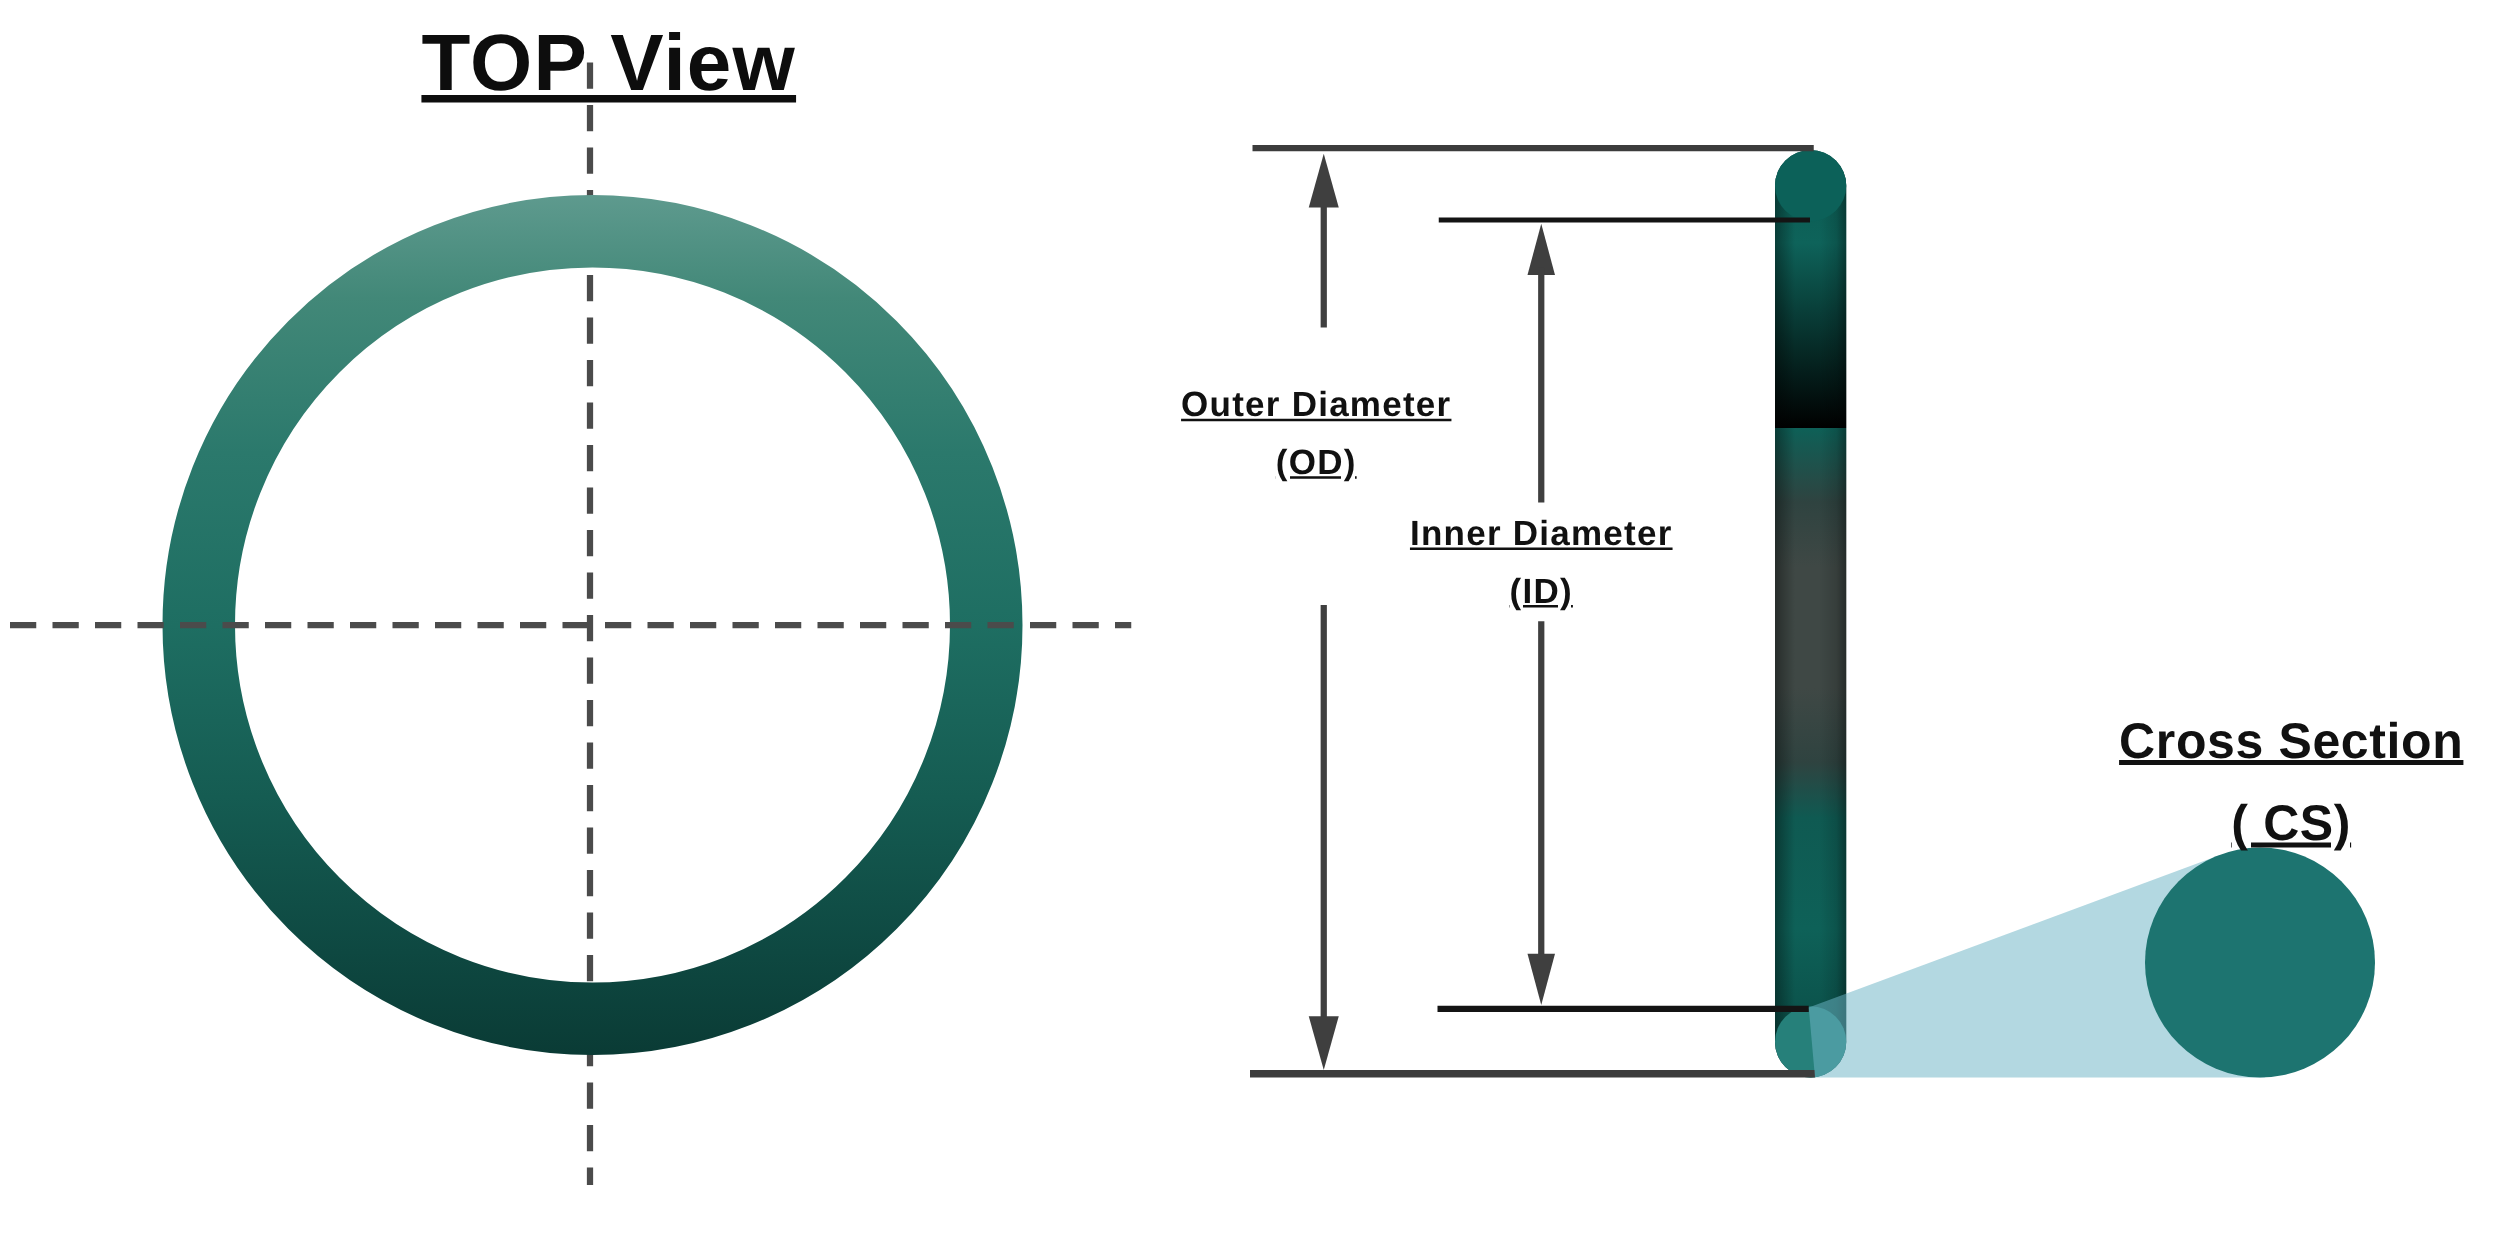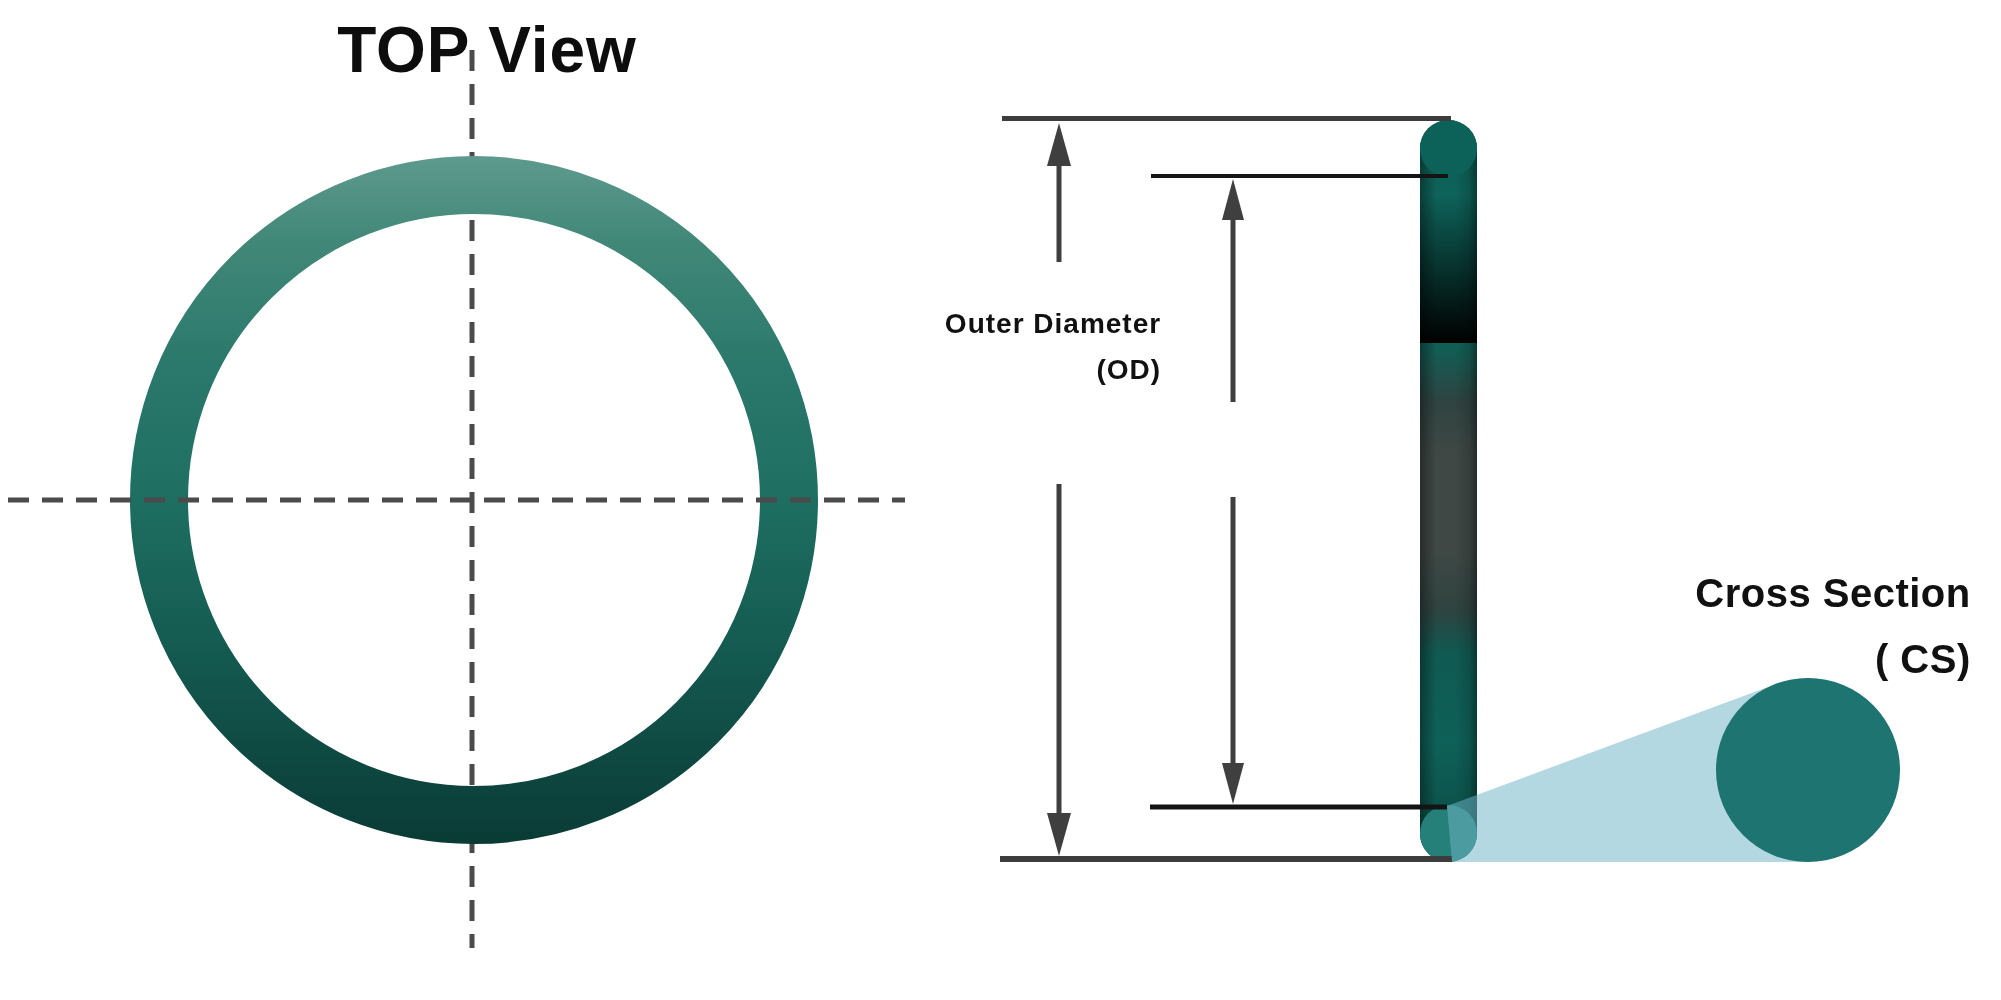--- a/index.html
+++ b/index.html
@@ -16,24 +16,25 @@
     font-family: "Liberation Sans", "DejaVu Sans", sans-serif;
   }
   #diagram-svg {
     position: absolute;
     left: 0;
     top: 0;
   }
   .label {
     position: absolute;
     transform: translateX(-50%);
-    text-align: right;
+    text-align: center;
     color: #111111;
     font-weight: bold;
     white-space: nowrap;
+    text-decoration: underline;
   }
   #top-view-title {
     top: 13px;
     left: 487px;
     font-size: 64px;
     letter-spacing: 1px;
     color: #0d0d0d;
   }
   .dim-label {
     font-size: 28px;
@@ -130,19 +131,23 @@
     <circle cx="1808" cy="770" r="92" fill="#1d7470"></circle>
   </svg>
 
   <div class="label" id="top-view-title">TOP View</div>
 
   <div class="label dim-label" id="od-label">
     <div>Outer Diameter</div>
     <div>(OD)</div>
   </div>
 
+  <div class="label dim-label" id="id-label">
+    <div>Inner Diameter</div>
+    <div>(ID)</div>
+  </div>
 
   <div class="label" id="cs-label">
     <div>Cross Section</div>
     <div>( CS)</div>
   </div>
 
 </div>
 
 </body></html>

